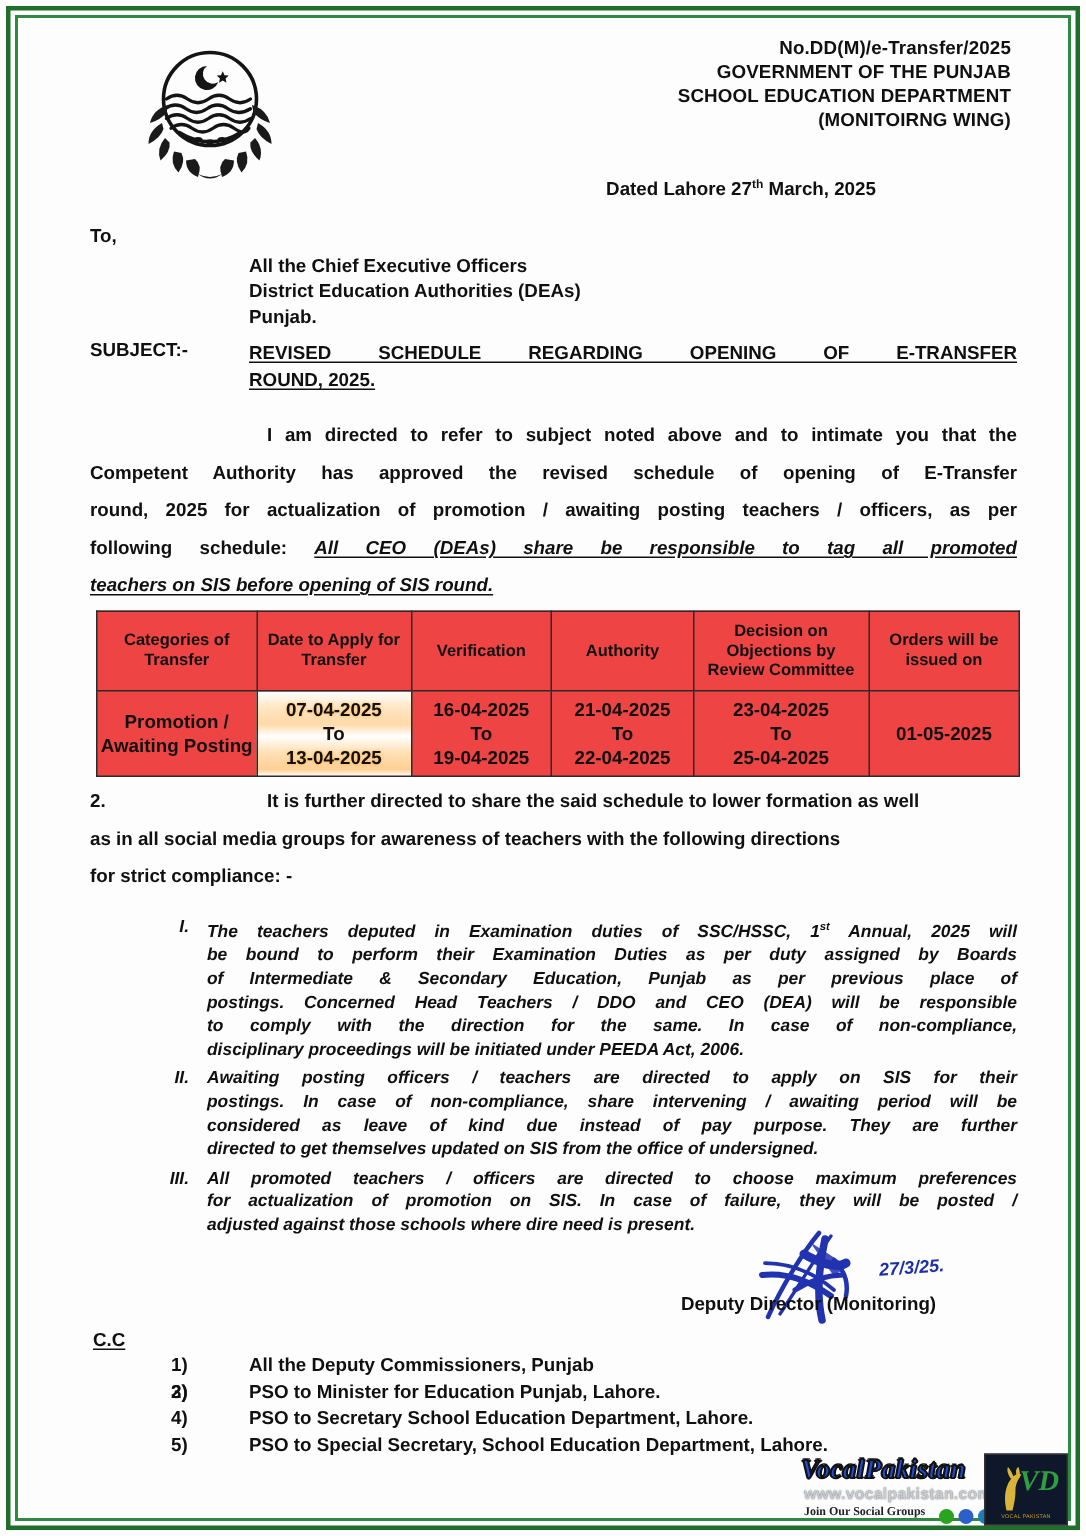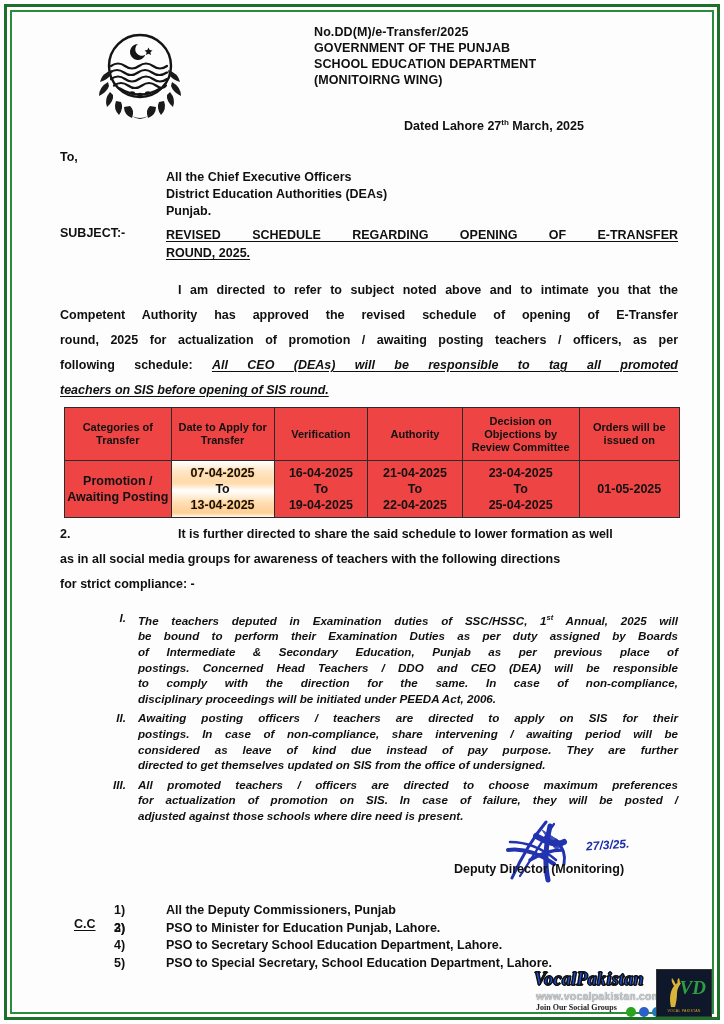--- a/index.html
+++ b/index.html
@@ -51,21 +51,21 @@
   }
   .emblem {
     position: absolute;
     left: 72px; top: 4px;
     width: 108px; height: 96px;
   }
   .header-text {
     position: absolute;
     left: 300px; top: 4px;
     width: 360px;
-    text-align: left;
+    text-align: right;
     font-weight: bold;
     font-size: 12.5px;
     line-height: 16px;
     letter-spacing: .1px;
   }
   .header-text .ln { display: block; white-space: nowrap; }
   .dated {
     position: absolute;
     left: 300px; top: 98px;
     width: 360px;
@@ -240,26 +240,25 @@
     width: 250px;
     text-align: center;
     font-size: 12.5px;
     font-weight: bold;
     white-space: nowrap;
   }
 
   
   .cc-label {
     position: absolute;
-    left: 48px; top: 903px;
+    left: 48px; top: 872px;
     font-size: 12.5px;
     font-weight: bold;
     text-decoration: underline;
     text-underline-offset: 2px;
-    margin-left: 12px;
   }
   .cc-list {
     position: absolute;
     left: 100px; top: 888px;
     width: 560px;
     font-size: 12.5px;
     font-weight: bold;
     line-height: 17.5px;
   }
   .cc-row { position: relative; padding-left: 52px; white-space: nowrap; }
@@ -422,21 +421,21 @@
       <span class="subject-text">
         <span class="l1">REVISED SCHEDULE REGARDING OPENING OF E-TRANSFER</span>
         <span class="l2">ROUND, 2025.</span>
       </span>
     </div>
 
     <div class="para1">
       <span class="p-line" style="text-indent:118px;">I am directed to refer to subject noted above and to intimate you that the</span>
       <span class="p-line">Competent Authority has approved the revised schedule of opening of E-Transfer</span>
       <span class="p-line">round, 2025 for actualization of promotion / awaiting posting teachers / officers, as per</span>
-      <span class="p-line"><span>following schedule: </span><span class="bold-ital-ul">All CEO (DEAs) will be responsible to tag all promoted</span></span>
+      <span class="p-line"><span>following schedule: </span><span class="bold-ital-ul">All CEO (DEAs) share be responsible to tag all promoted</span></span>
       <span class="p-line last bold-ital-ul">teachers on SIS before opening of SIS round.</span>
     </div>
 
     <table class="sched">
       <thead>
         <tr>
           <th style="width:106px;">Categories of Transfer</th>
           <th style="width:104px;">Date to Apply for Transfer</th>
           <th style="width:92px;">Verification</th>
           <th style="width:94px;">Authority</th>

